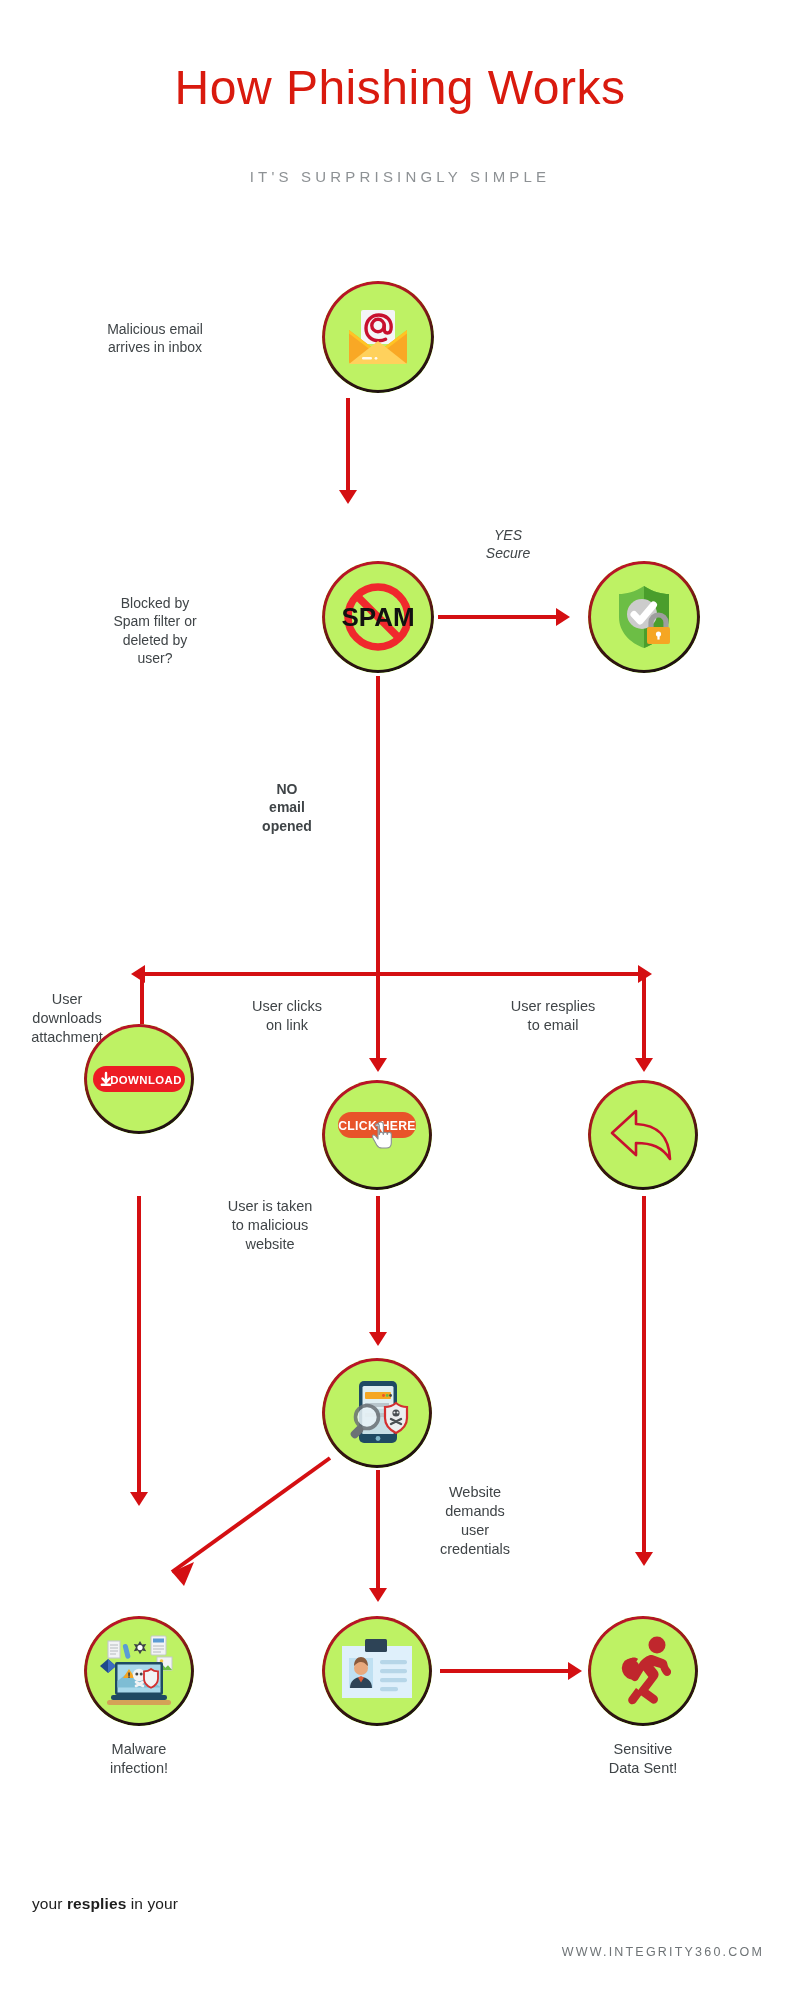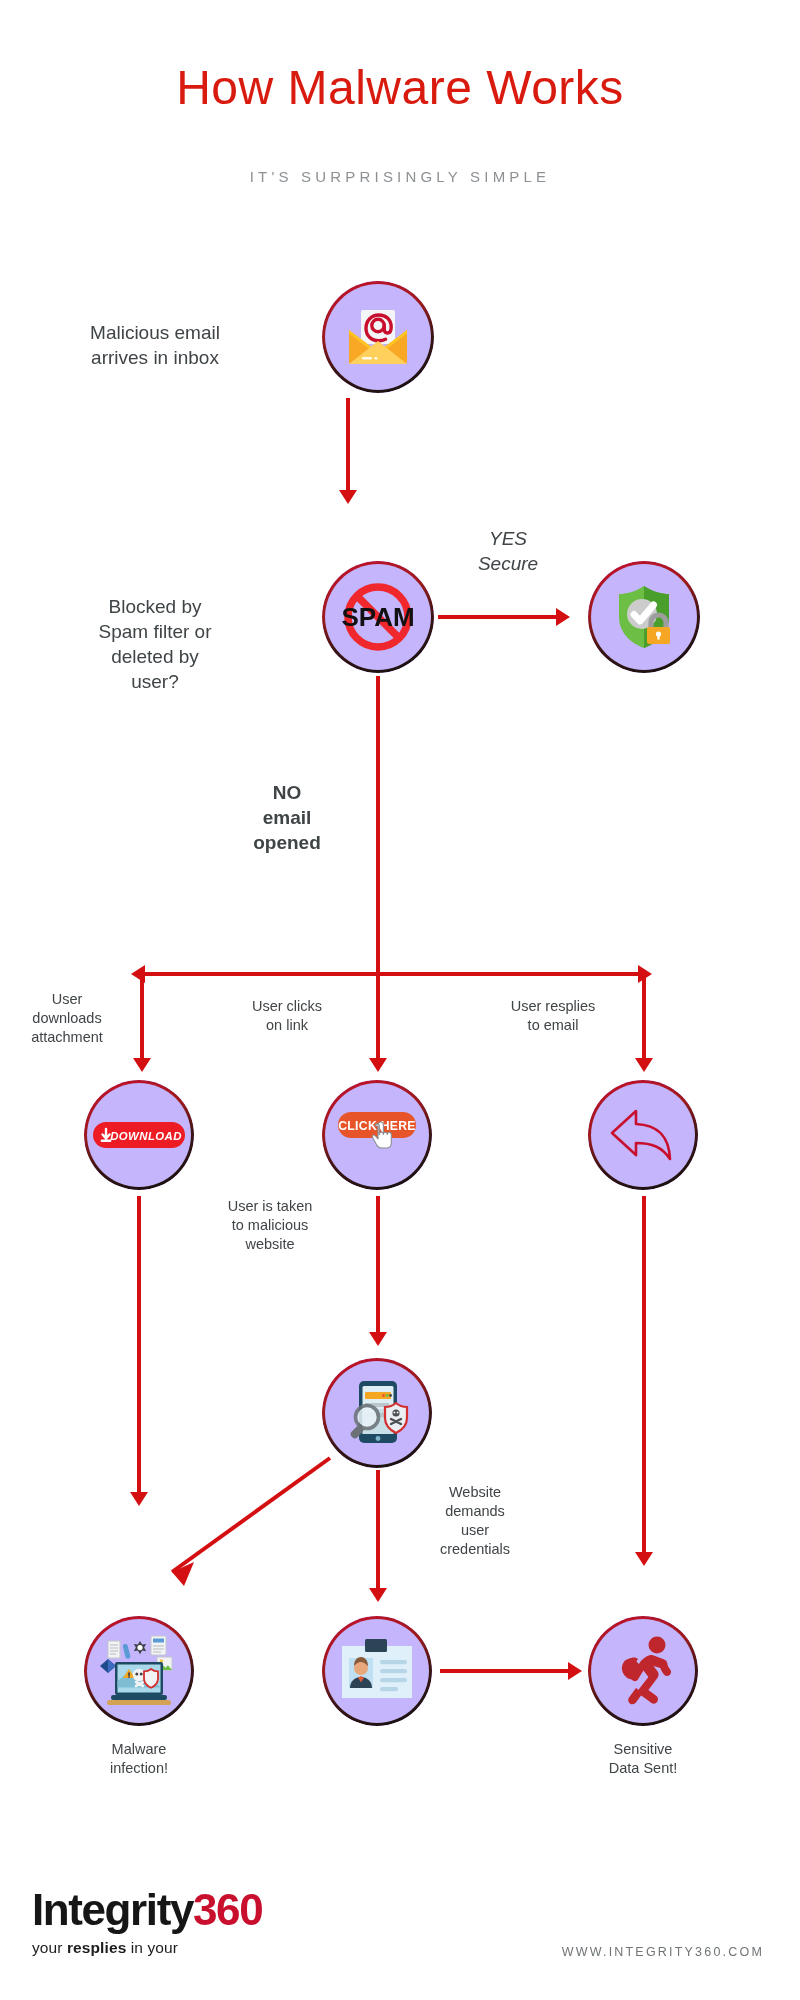--- a/index.html
+++ b/index.html
@@ -19,38 +19,38 @@
     line-height:1.1;
   }
   #subtitle{
     position:absolute;left:0;top:168px;width:800px;text-align:center;
     font-size:15px;font-weight:400;color:#8d9194;letter-spacing:4.2px;
   }
 
   
   .node{
     position:absolute;border-radius:50%;
-    background:#c4b5fd;
+    background:#bef264;
     box-sizing:border-box;
     display:flex;align-items:center;justify-content:center;
   }
   .node .ring{
     position:absolute;inset:0;border-radius:50%;
     padding:2.6px;
     background:linear-gradient(160deg,#c8102e 0%,#9b1b1b 38%,#3a1512 62%,#111111 100%);
     -webkit-mask:linear-gradient(#000 0 0) content-box,linear-gradient(#000 0 0);
     -webkit-mask-composite:xor;mask-composite:exclude;
     pointer-events:none;
   }
   .node .inner{position:relative;width:100%;height:100%;display:flex;align-items:center;justify-content:center;}
 
   
   .lbl{
     position:absolute;text-align:center;color:#3f4447;
-    font-size:19px;line-height:1.32;font-weight:400;white-space:pre-line;
+    font-size:14px;line-height:1.32;font-weight:400;white-space:pre-line;
   }
   .lbl.sm{font-size:14.5px;}
 
   
   .ln{position:absolute;background:#d40f12;}
   .vline{width:4px;}
   .hline{height:4px;}
   .ahead{
     position:absolute;width:0;height:0;
   }
@@ -69,21 +69,21 @@
     position:absolute;right:36px;top:1945px;font-size:12.5px;color:#6f7477;
     letter-spacing:2.2px;font-weight:400;
   }
 
   
   svg{display:block;overflow:visible;}
 </style>
 </head>
 <body>
 
-<div id="title">How Malware Works</div>
+<div id="title">How Phishing Works</div>
 <div id="subtitle">IT'S SURPRISINGLY SIMPLE</div>
 
 <div class="lbl" style="left:40px;top:320px;width:230px;">Malicious email
 arrives in inbox</div>
 
 <div class="node" style="left:322px;top:281px;width:112px;height:112px;">
   <div class="ring"></div>
   <div class="inner">
     <span>
       <svg width="66" height="58" viewBox="0 0 66 58">
@@ -165,21 +165,21 @@
 <div class="ahead down" style="left:635px;top:1058px;"></div>
 
 <div class="lbl sm" style="left:8px;top:990px;width:118px;">User
 downloads
 attachment</div>
 <div class="lbl sm" style="left:212px;top:997px;width:150px;">User clicks
 on link</div>
 <div class="lbl sm" style="left:478px;top:997px;width:150px;">User resplies
 to email</div>
 
-<div class="node" style="left:84px;top:1080px;width:110px;height:110px;font-style:italic;">
+<div class="node" style="left:84px;top:1024px;width:110px;height:110px;">
   <div class="ring"></div>
   <div class="inner">
     <span>
       <svg width="92" height="26" viewBox="0 0 92 26">
         <rect x="0" y="0" width="92" height="26" rx="13" fill="#ed1c24"></rect>
         <path d="M13 7 v7 M9.5 12.5 L13 16.4 L16.5 12.5 M8.8 18.8 H17.2" fill="none" stroke="#ffffff" stroke-width="2.4" stroke-linecap="round" stroke-linejoin="round"></path>
         <text x="53" y="17.6" text-anchor="middle" font-family="'Liberation Sans',sans-serif" font-size="11.4" font-weight="700" fill="#ffffff" letter-spacing="0.4">DOWNLOAD</text>
       </svg>
     </span>
   </div>
@@ -356,20 +356,17 @@
     </span>
   </div>
 </div>
 
 <div class="lbl sm" style="left:59px;top:1740px;width:160px;text-align:center;">Malware
 infection!</div>
 <div class="lbl sm" style="left:563px;top:1740px;width:160px;">Sensitive
 Data Sent!</div>
 
 <div id="logo">
-  <div class="wordmark">
-    <span class="blk">Integrity</span><span class="red">360</span>
-  </div>
   <div class="tag">
     <span>your </span><b>resplies</b><span> in your</span>
   </div>
 </div>
 <div id="site">WWW.INTEGRITY360.COM</div>
 
 </body></html>

